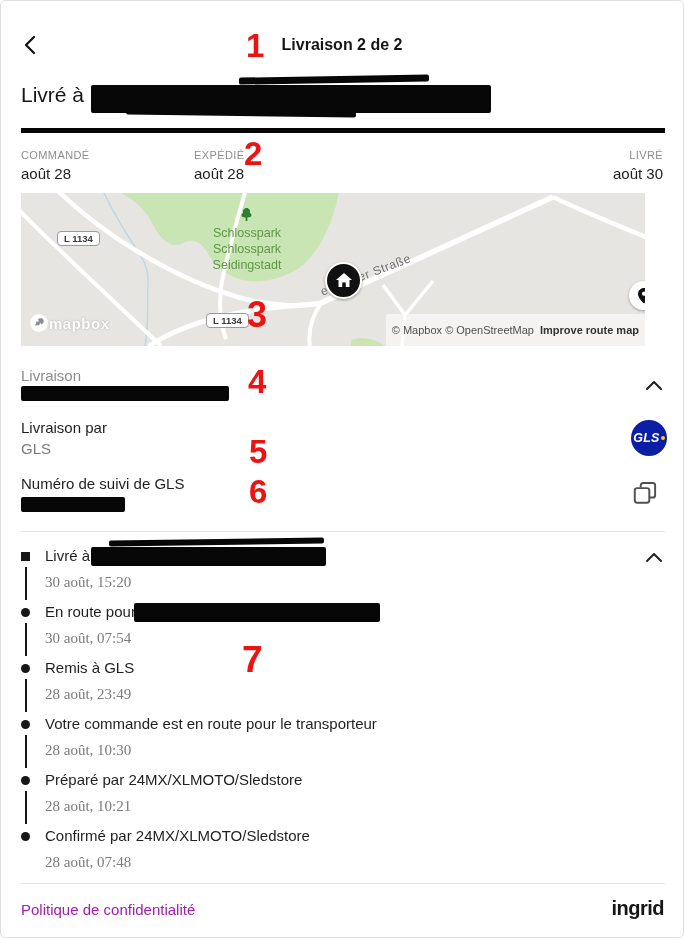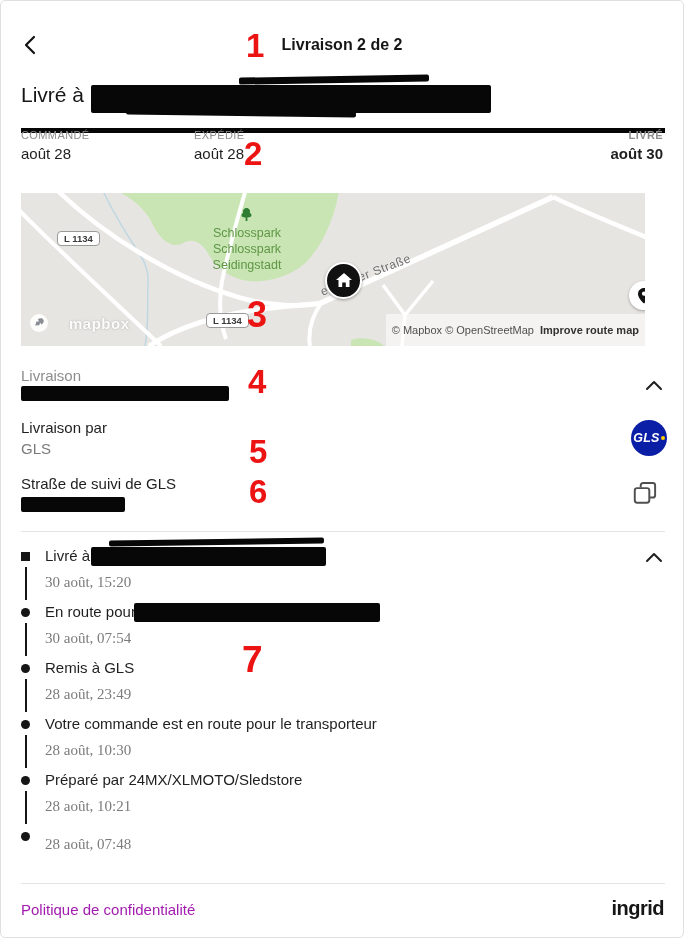--- a/index.html
+++ b/index.html
@@ -15,42 +15,42 @@
     font-size:16px;font-weight:600;color:#161616;}
   
   .hero{position:absolute;left:20px;top:82px;font-size:21px;color:#161616;}
   .redact{position:absolute;background:#070707;border-radius:2px;}
   .hero-bar{left:90px;top:84px;width:400px;height:28px;}
   .smudge{position:absolute;background:#070707;border-radius:2px;}
   .sm1{left:238px;top:75px;width:190px;height:7px;transform:rotate(-1deg);}
   .sm2{left:125px;top:109px;width:230px;height:6px;transform:rotate(.8deg);}
   
   .progress-bar{position:absolute;left:20px;top:127px;width:644px;height:5px;background:#050505;}
-  .step{position:absolute;top:128px;}
+  .step{position:absolute;top:148px;}
   .step .lbl{font-size:11px;color:#8d8d8d;letter-spacing:.4px;}
   .step .val{font-size:15px;color:#1f1f1f;margin-top:4px;}
-  .step-1{left:20px;}.step-2{left:193px;}.step-3{right:20px;text-align:right;font-weight:bold;}
+  .step-1{left:20px;}.step-2{left:193px;}.step-3{right:20px;text-align:right;}
   
   .map{position:absolute;left:20px;top:192px;width:624px;height:153px;background:#e7e5e1;overflow:hidden;cursor:grab;}
   .map svg.base{position:absolute;left:0;top:0;}
   .shield{position:absolute;background:#fff;border:1.5px solid #9a9a9a;border-radius:4px;
     font-size:9.5px;font-weight:700;color:#3a3a3a;padding:1px 6px;line-height:11px;}
   .shield-1{left:36px;top:38px;}
   .shield-2{left:185px;top:120px;}
   .park-label{position:absolute;left:158px;top:32px;width:136px;text-align:center;
     font-size:12.5px;line-height:16px;color:#5f9646;}
   .tree{position:absolute;left:218px;top:15px;}
   .street-label{position:absolute;left:300px;top:92px;transform:rotate(-21deg);transform-origin:left center;
     font-size:12px;color:#6e6e6e;letter-spacing:.6px;white-space:nowrap;text-shadow:0 0 2px rgba(255,255,255,.8);}
   .home-marker{position:absolute;left:304px;top:69px;width:37px;height:37px;border-radius:50%;
     background:#111;border:2.5px solid #fff;box-shadow:0 1px 3px rgba(0,0,0,.35);
     display:flex;align-items:center;justify-content:center;}
   .locate-btn{position:absolute;left:608px;top:88px;width:29px;height:29px;border-radius:50%;
     background:#fff;box-shadow:0 1px 3px rgba(0,0,0,.3);display:flex;align-items:center;justify-content:center;cursor:pointer;}
-  .mapbox-logo{position:absolute;left:8px;top:120px;display:flex;align-items:center;gap:20px;cursor:pointer;}
+  .mapbox-logo{position:absolute;left:8px;top:120px;display:flex;align-items:center;gap:0;cursor:pointer;}
   .mapbox-logo .word{font-size:15px;font-weight:700;letter-spacing:.5px;color:rgba(255,255,255,.95);
     text-shadow:0 0 2px rgba(90,90,90,.45);}
   .attribution{position:absolute;right:0;bottom:0;height:18px;background:rgba(255,255,255,.55);
     font-size:11px;color:#4f4f4f;display:flex;align-items:center;padding:16px 6px;white-space:nowrap;}
   .attribution .improve{font-weight:700;color:#333;margin-left:6px;cursor:pointer;}
   
   .sec-label{position:absolute;left:20px;top:366px;font-size:15px;color:#8d8d8d;}
   .detail-bar-1{left:20px;top:385px;width:208px;height:15px;}
   .chevron{position:absolute;cursor:pointer;}
   .chev-1{left:644px;top:377px;}
@@ -180,21 +180,21 @@
     </svg>
   </div>
 
   <div class="carrier-label">Livraison par</div>
   <div class="carrier-name">GLS</div>
   <div class="gls-logo">
     <span class="t">GLS</span>
       <span class="dot"></span>
   </div>
 
-  <div class="tracking-label">Straße de suivi de GLS</div>
+  <div class="tracking-label">Numéro de suivi de GLS</div>
   <div class="redact detail-bar-2"></div>
   <div class="copy-btn">
     <svg width="28" height="28" viewBox="0 0 26 26">
       <path d="M9,8 V6 a2.2,2.2 0 0 1 2.2,-2.2 h9 a2.2,2.2 0 0 1 2.2,2.2 v9 a2.2,2.2 0 0 1 -2.2,2.2 h-2.5" fill="none" stroke="#4f4f4f" stroke-width="1.8"></path>
       <rect x="3.5" y="8.5" width="13.5" height="13.5" rx="2.2" fill="#fff" stroke="#4f4f4f" stroke-width="1.8"></rect>
     </svg>
   </div>
 
   <div class="divider div-1"></div>
 
@@ -224,20 +224,21 @@
     <div class="tl-title">Votre commande est en route pour le transporteur</div>
     <div class="tl-time">28 août, 10:30</div>
   </div>
   <div class="tl-item" style="top:770px">
     <div class="tl-bullet round"></div>
     <div class="tl-title">Préparé par 24MX/XLMOTO/Sledstore</div>
     <div class="tl-time">28 août, 10:21</div>
   </div>
   <div class="tl-item" style="top:826px">
     <div class="tl-bullet round"></div>
+    <div class="tl-title">Confirmé par 24MX/XLMOTO/Sledstore</div>
     <div class="tl-time">28 août, 07:48</div>
   </div>
 
   <div class="tl-line" style="top:566px"></div>
   <div class="tl-line" style="top:622px"></div>
   <div class="tl-line" style="top:678px"></div>
   <div class="tl-line" style="top:734px"></div>
   <div class="tl-line" style="top:790px"></div>
 
   <div class="redact tl-bar-1"></div>

